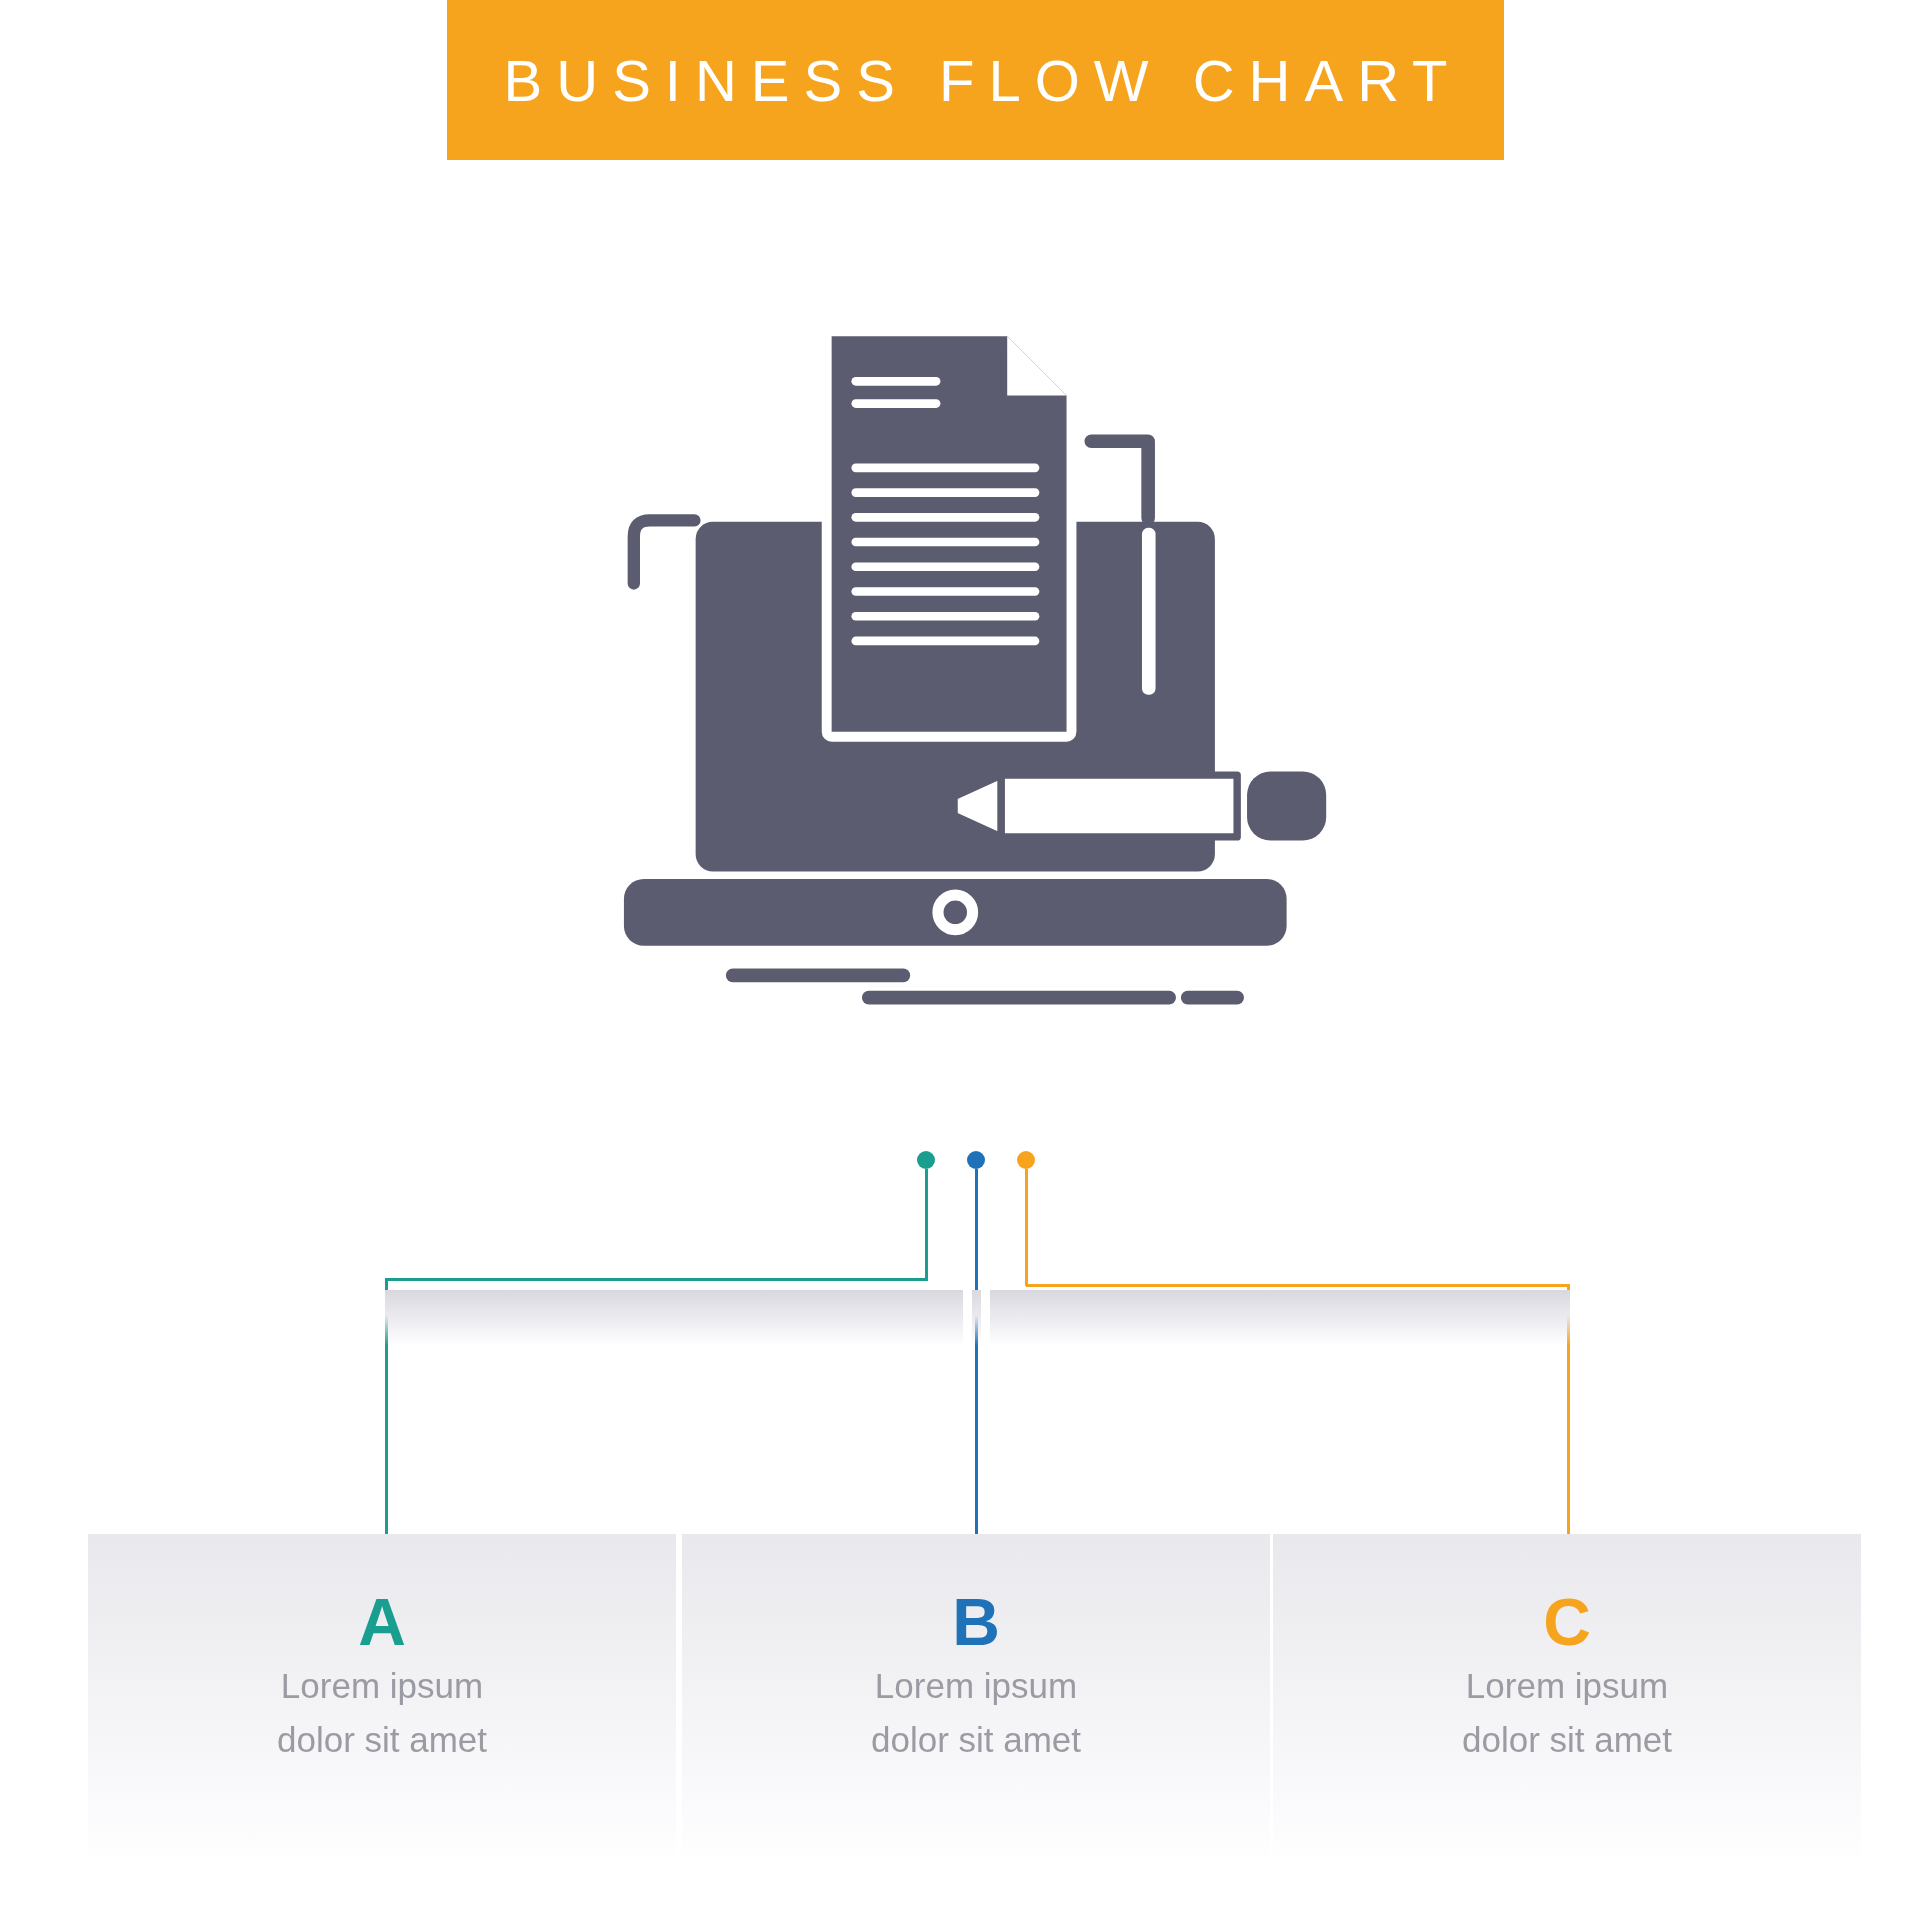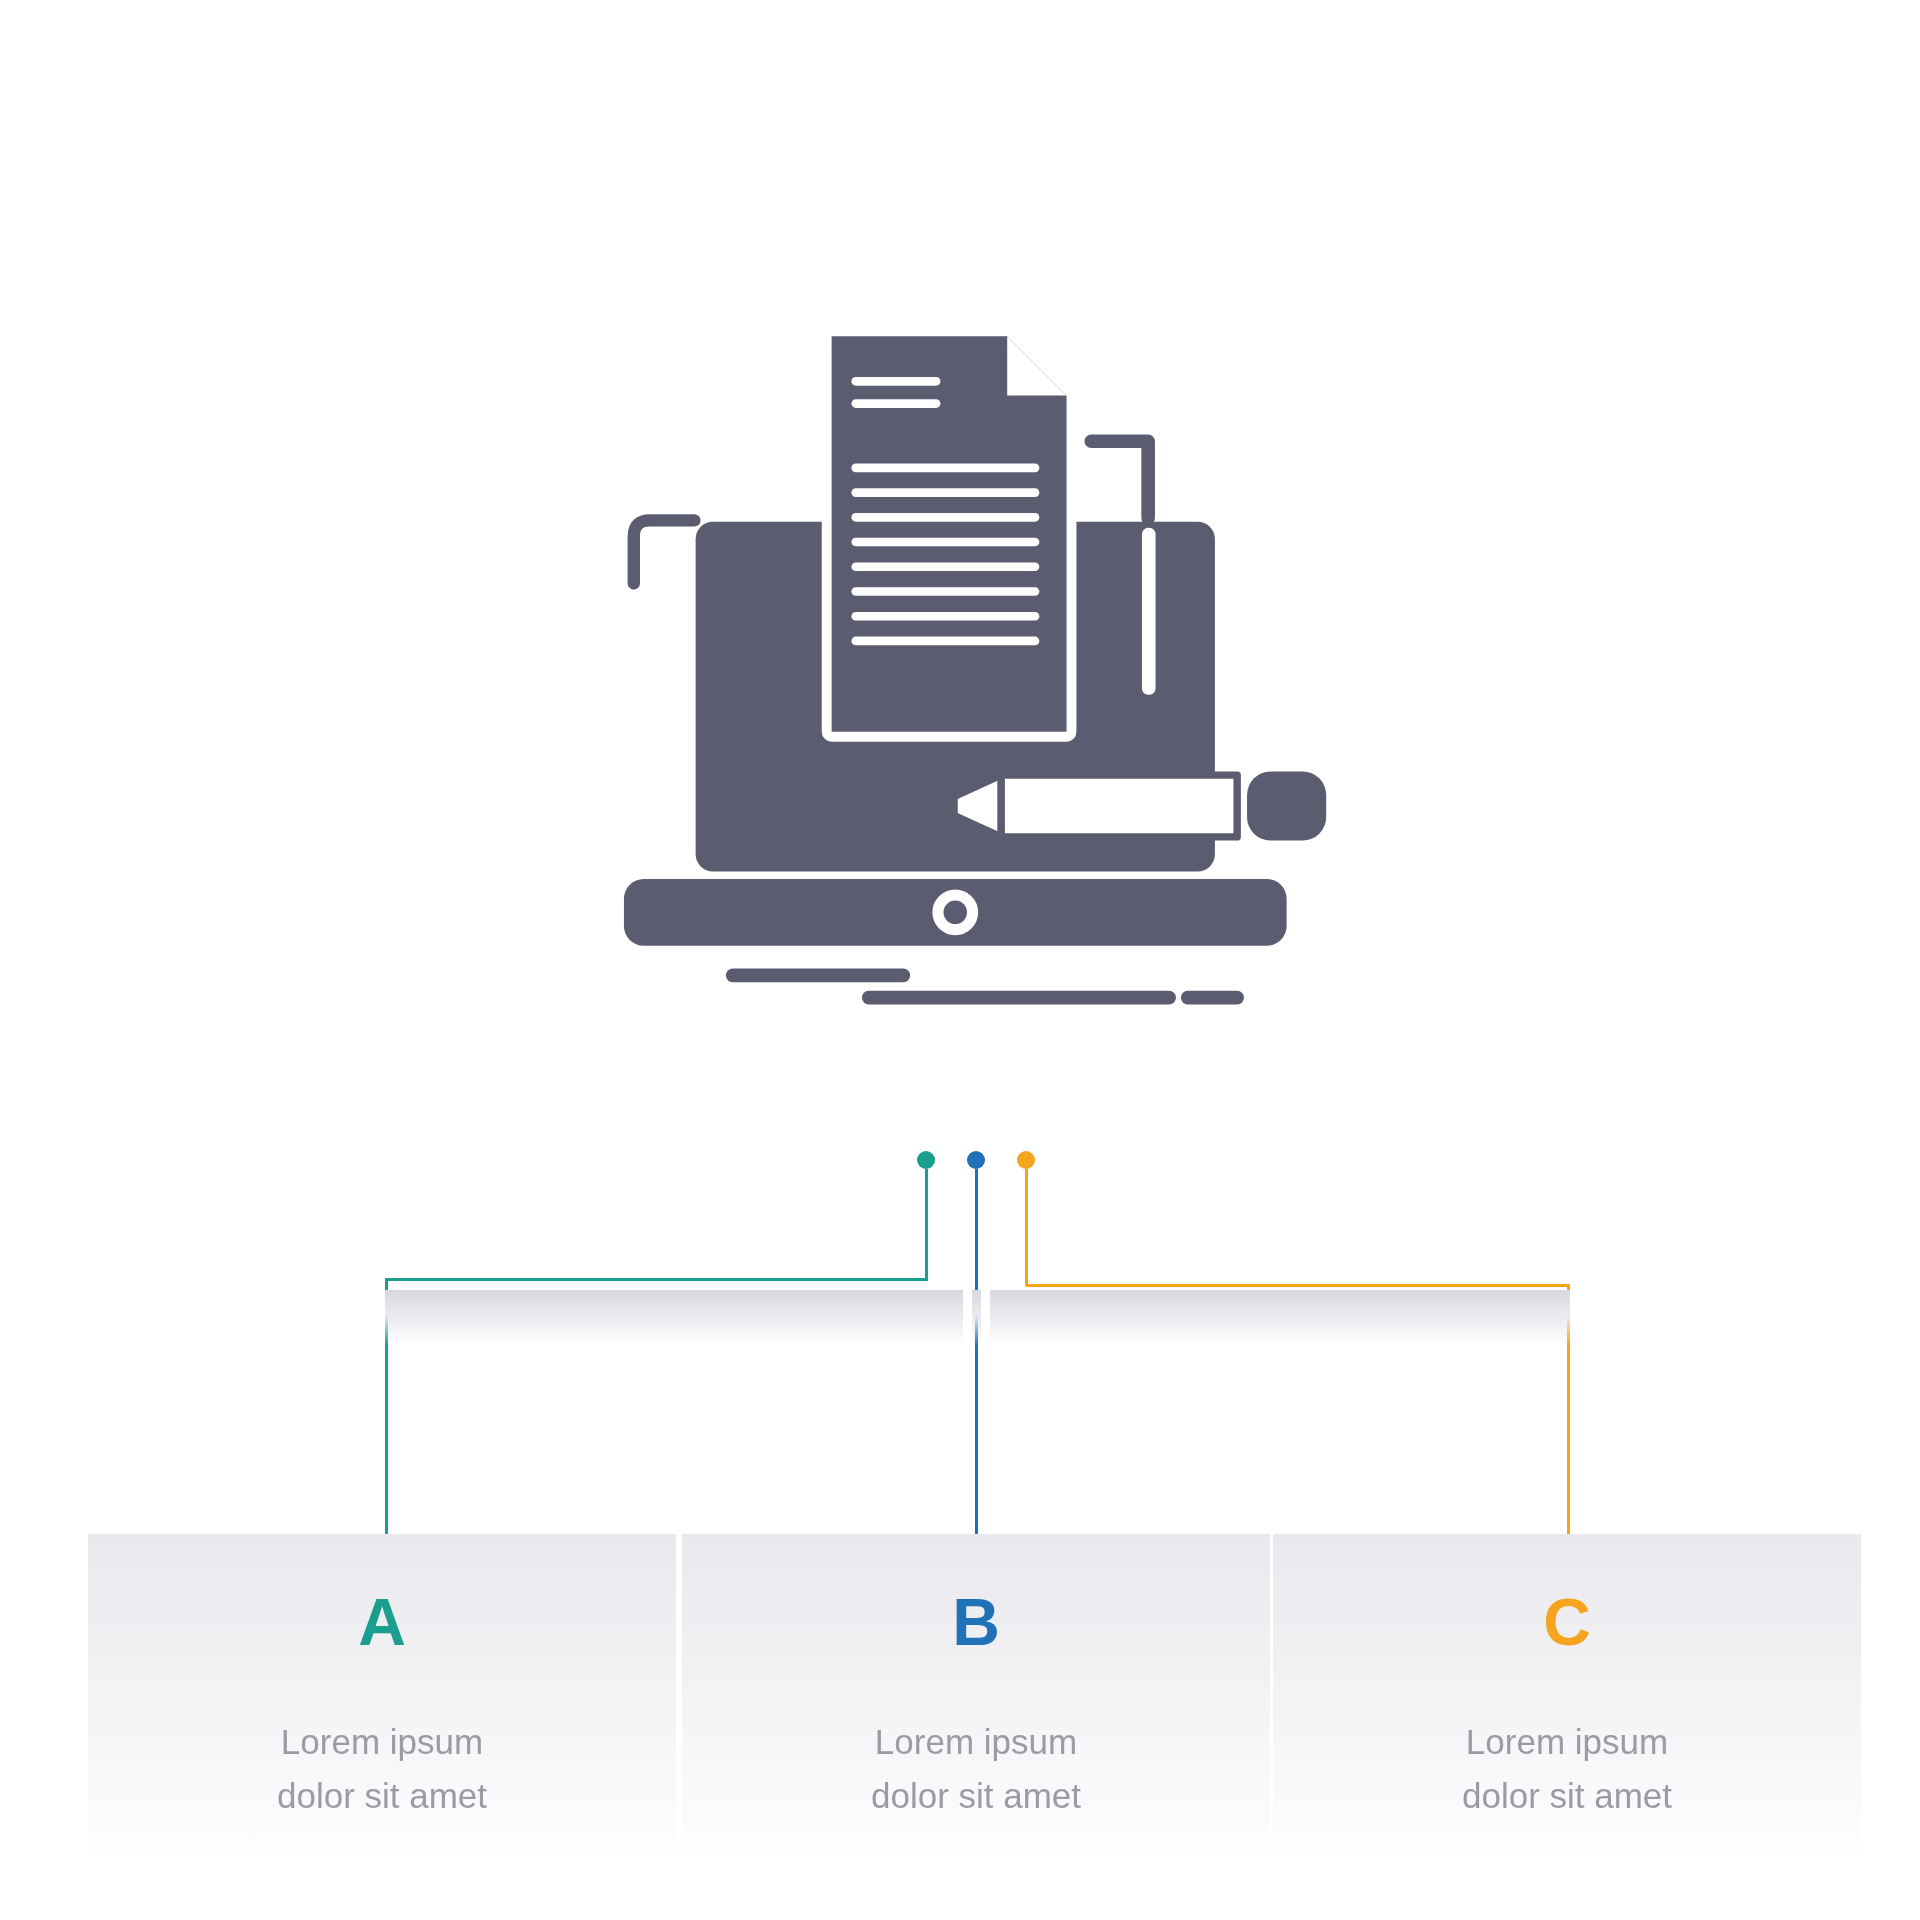--- a/index.html
+++ b/index.html
@@ -63,28 +63,31 @@
   .card-c{left:1273px;}
 
   .branch-letter{
     display:block;margin-top:52px;font-size:66px;font-weight:700;line-height:1.1;
   }
   .card-a .branch-letter{color:#1A9E8F;}
   .card-b .branch-letter{color:#1F72B8;}
   .card-c .branch-letter{color:#F6A41D;}
 
   .branch-text{
-    margin-top:56px;font-size:35px;line-height:1.55;color:#9B9BA3;font-weight:400;
+    font-size:35px;line-height:1.55;color:#9B9BA3;font-weight:400;
   }
 </style>
 </head>
 <body>
 
 <div class="canvas">
 
+  <div class="banner">
+    <div class="banner-text">BUSINESS FLOW CHART</div>
+  </div>
 
   <svg class="glyph" viewBox="0 0 580 550" xmlns="http://www.w3.org/2000/svg">
 
     <path d="M10,205 v-38 q0,-13 13,-13 h36" fill="none" stroke="#5C5C70" stroke-width="10" stroke-linecap="round"></path>
 
     <path d="M380,90 h46 v62" fill="none" stroke="#5C5C70" stroke-width="11" stroke-linecap="round" stroke-linejoin="round"></path>
 
     <rect x="60" y="155" width="420" height="283" rx="14" fill="#5C5C70"></rect>
 
     <rect x="421" y="160" width="11" height="135" rx="5" fill="#ffffff"></rect>

